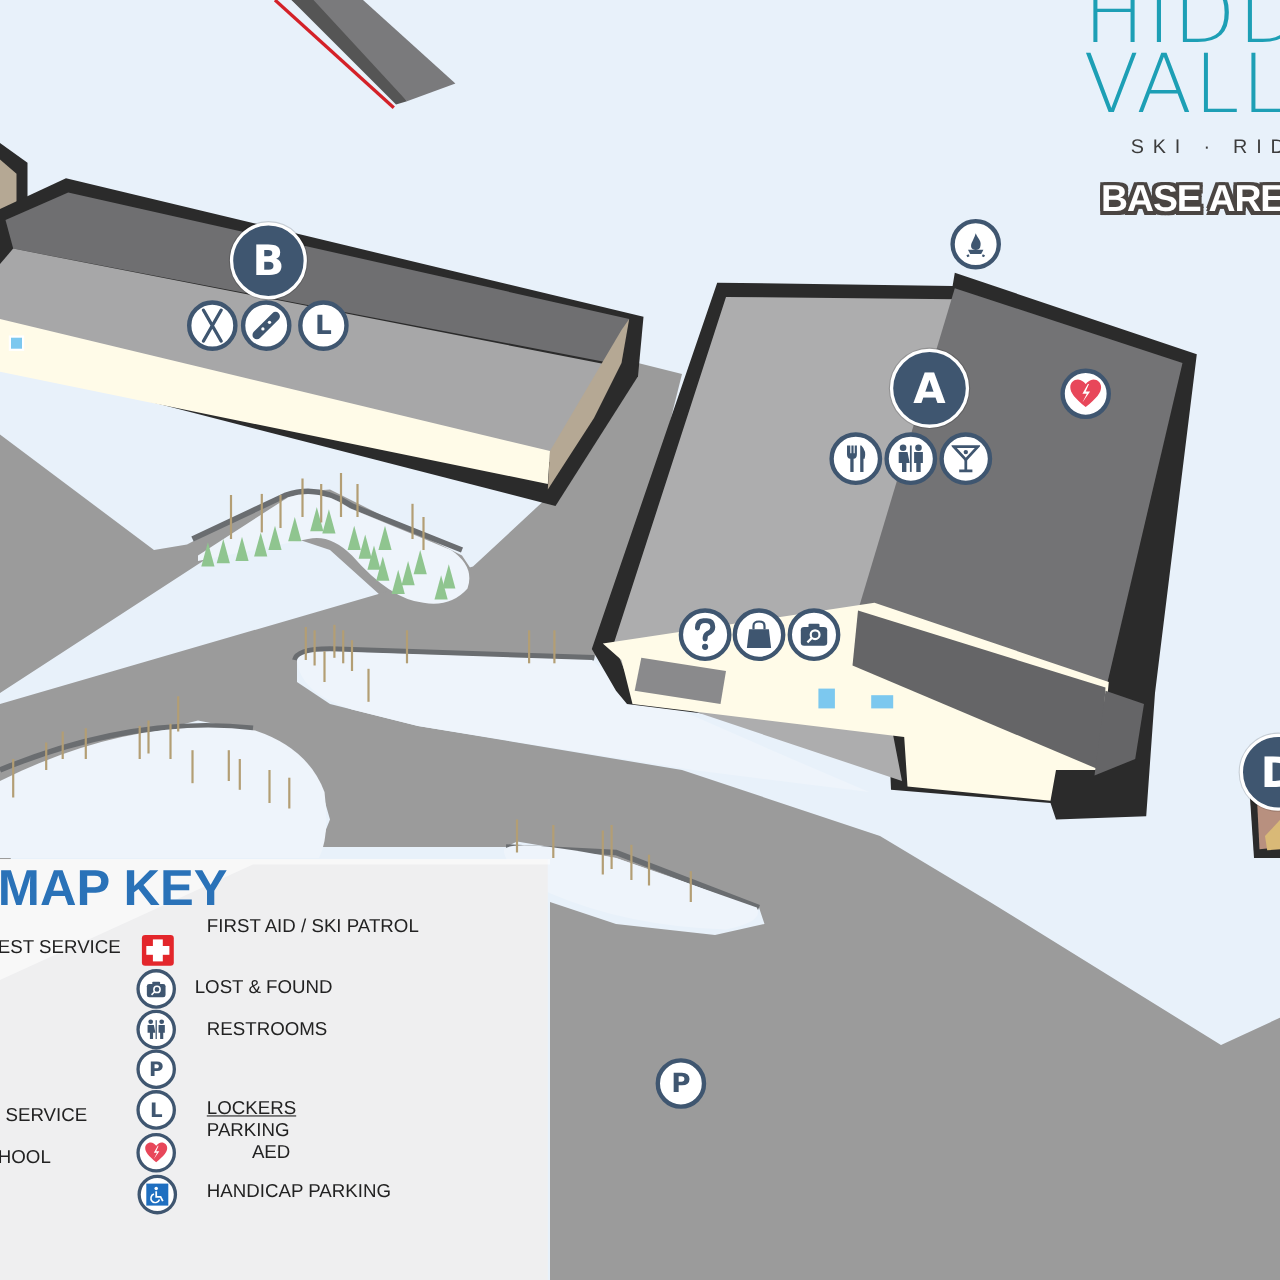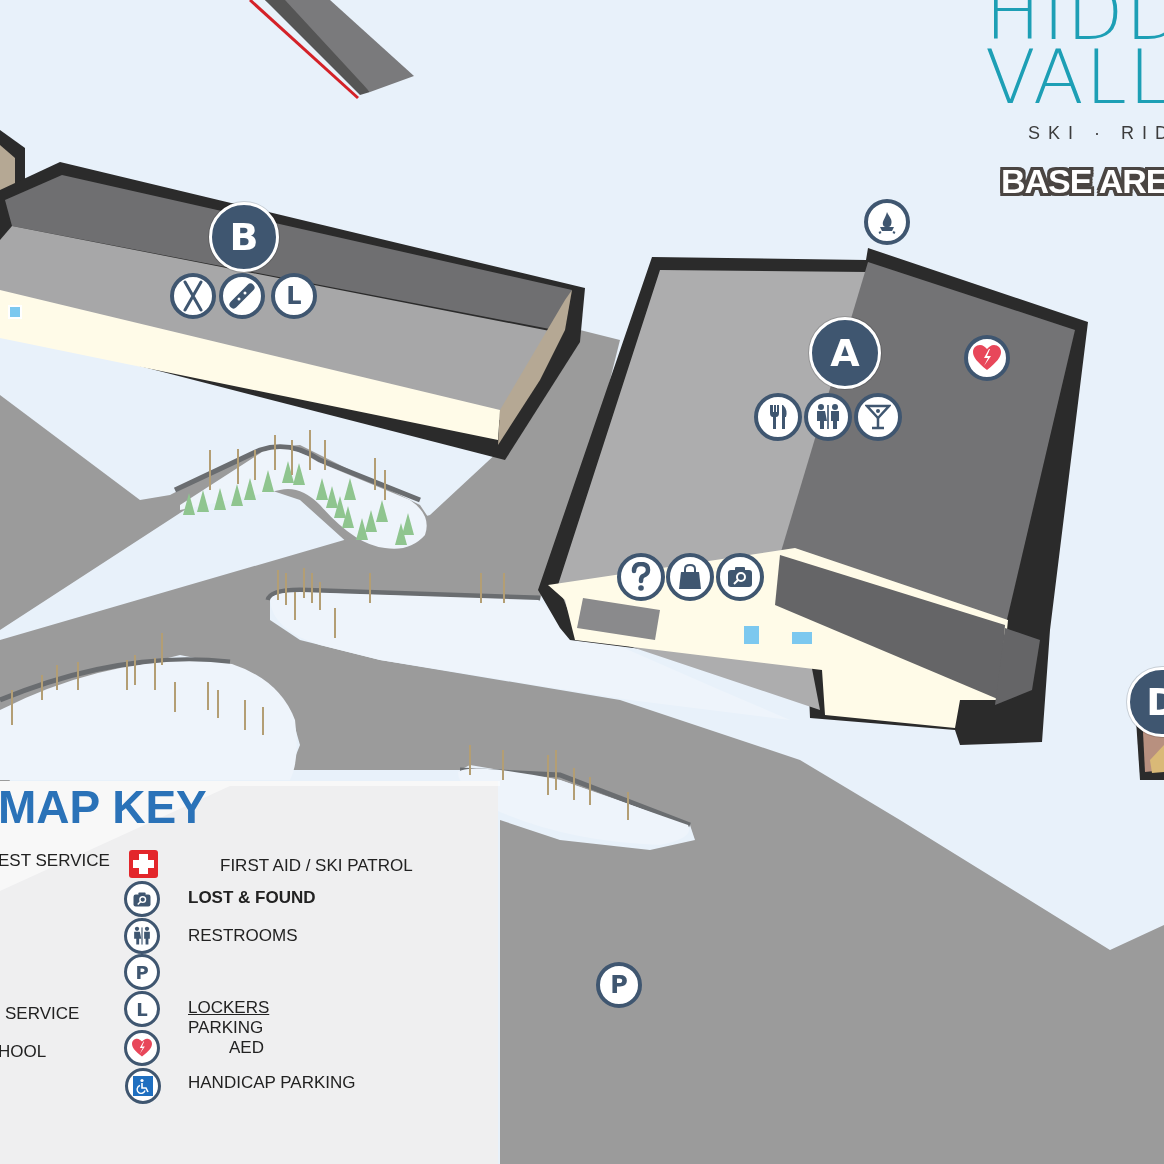--- a/index.html
+++ b/index.html
@@ -247,31 +247,31 @@
 <div class="key-title">MAP KEY</div>
 
 <div class="key-label" style="left:-2px;top:851px;">EST SERVICE</div>
 <div class="key-label" style="left:5px;top:1004px;">SERVICE</div>
 <div class="key-label" style="left:-2px;top:1042px;">HOOL</div>
 
 <div style="position:absolute;left:129px;top:850px;width:29px;height:28px;background:#e3262b;border-radius:3px;">
   <div style="position:absolute;left:10px;top:4px;width:9px;height:20px;background:#fff;"></div>
   <div style="position:absolute;left:4px;top:10px;width:21px;height:8px;background:#fff;"></div>
 </div>
-<div class="key-label" style="left:188px;top:856px;margin-left:32px;">FIRST AID / SKI PATROL</div>
+<div class="key-label" style="left:188px;top:832px;">FIRST AID / SKI PATROL</div>
 
 <div class="key-icon" style="left:124px;top:881px;width:36px;height:36px;">
   <svg width="20" height="17" viewBox="0 0 28 24">
       <rect x="2" y="5" width="24" height="17" rx="3" fill="#3f5670"></rect>
       <rect x="9" y="2" width="10" height="4" rx="1" fill="#3f5670"></rect>
       <circle cx="15" cy="12" r="4" fill="none" stroke="#fff" stroke-width="2"></circle>
       <path d="M12,15 L8,19" stroke="#fff" stroke-width="2"></path>
     </svg>
 </div>
-<div class="key-label" style="left:188px;top:888px;font-weight:bold;">LOST &amp; FOUND</div>
+<div class="key-label" style="left:177px;top:888px;">LOST &amp; FOUND</div>
 
 <div class="key-icon" style="left:124px;top:918px;width:36px;height:36px;">
   <svg width="20" height="20" viewBox="0 0 28 28">
       <circle cx="7" cy="4" r="3" fill="#3f5670"></circle>
       <path d="M3,8 h8 l2,10 h-3 v8 h-4 v-8 h-3 z" fill="#3f5670"></path>
       <rect x="13.2" y="2" width="1.6" height="24" fill="#3f5670"></rect>
       <circle cx="21" cy="4" r="3" fill="#3f5670"></circle>
       <path d="M17,8 h8 v10 h-2 v8 h-4 v-8 h-2 z" fill="#3f5670"></path>
     </svg>
 </div>

